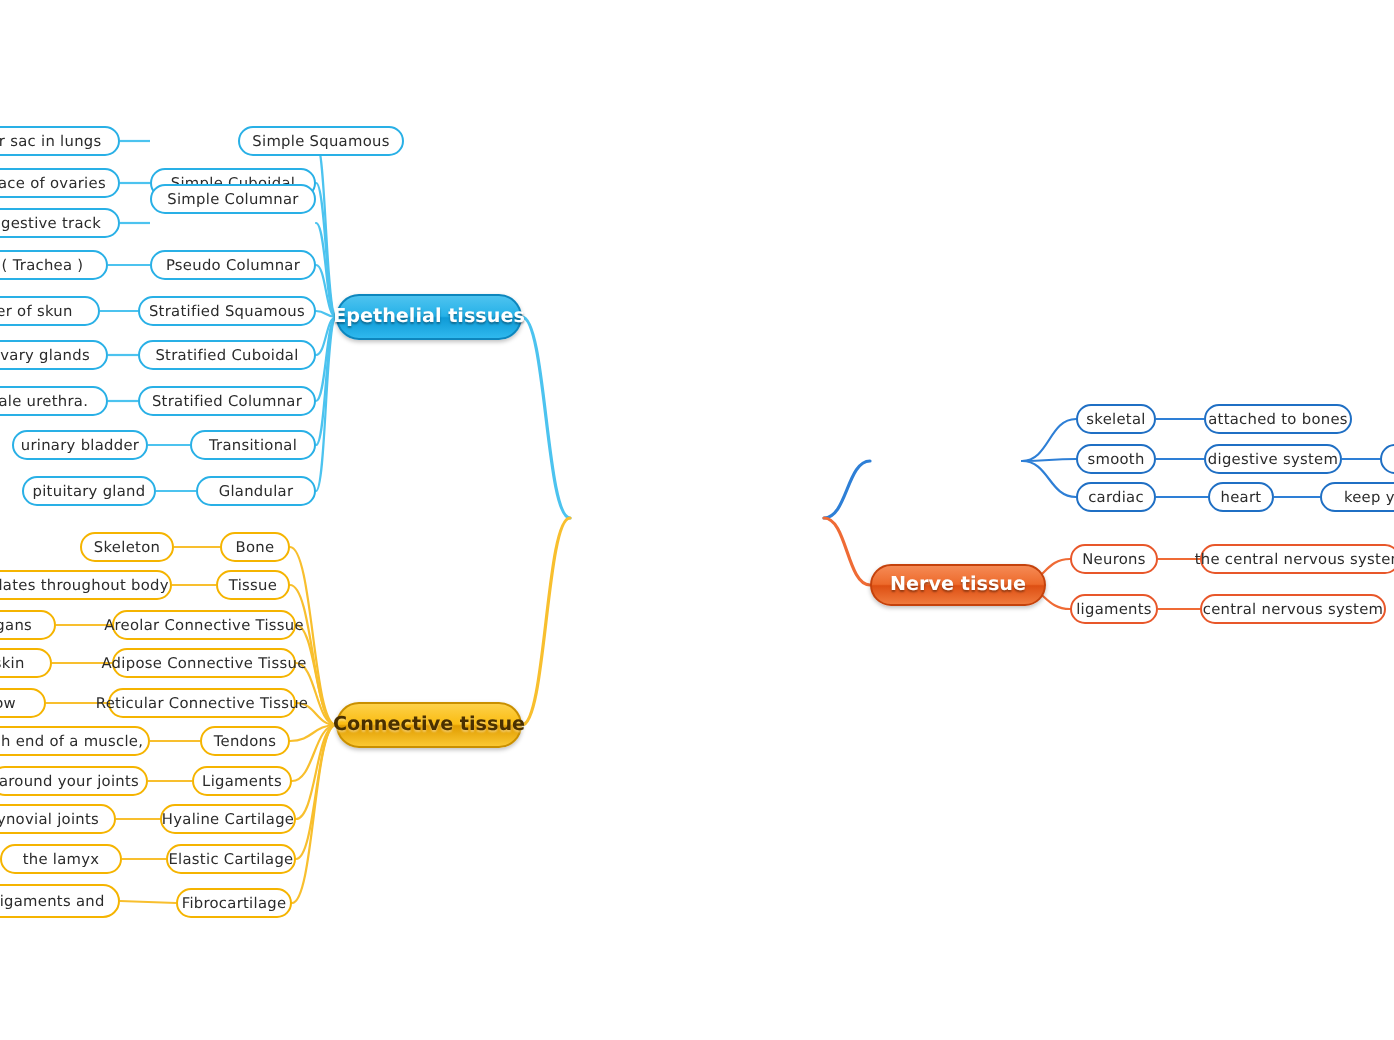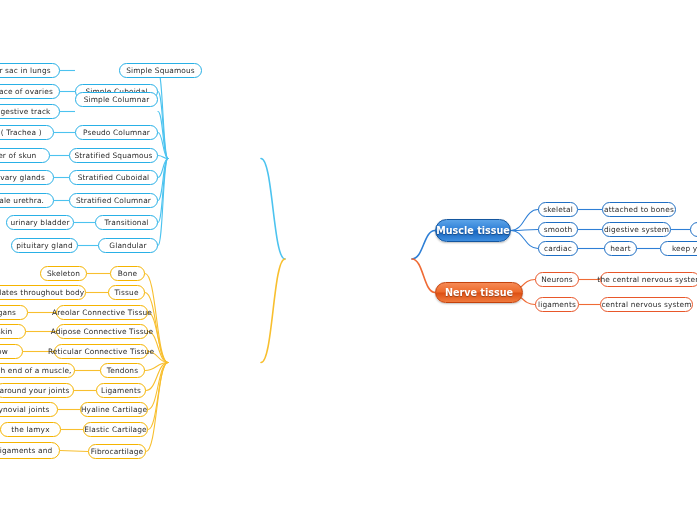--- a/index.html
+++ b/index.html
@@ -115,59 +115,60 @@
       <line x1="671" y1="229.5" x2="690" y2="229.5" stroke="#2e7fd6" stroke-width="1.1"></line>
       <path d="M 511 230.5 C 524.5 230.5, 524.5 248.5, 538 248.5" fill="none" stroke="#2e7fd6" stroke-width="1.1" stroke-linecap="round"></path>
       <line x1="578" y1="248.5" x2="604" y2="248.5" stroke="#2e7fd6" stroke-width="1.1"></line>
       <line x1="637" y1="248.5" x2="660" y2="248.5" stroke="#2e7fd6" stroke-width="1.1"></line>
       <path d="M 412 259 C 423.5 259, 423.5 292.5, 435 292.5" fill="none" stroke="#ef6b35" stroke-width="1.6" stroke-linecap="round"></path>
       <path d="M 509 292.5 C 522 292.5, 522 279.5, 535 279.5" fill="none" stroke="#ef6b35" stroke-width="1.1" stroke-linecap="round"></path>
       <line x1="579" y1="279.5" x2="600" y2="279.5" stroke="#ef6b35" stroke-width="1.1"></line>
       <path d="M 509 292.5 C 522 292.5, 522 304.5, 535 304.5" fill="none" stroke="#ef6b35" stroke-width="1.1" stroke-linecap="round"></path>
       <line x1="579" y1="304.5" x2="600" y2="304.5" stroke="#ef6b35" stroke-width="1.1"></line>
     </svg>
+<div class="node l1 cyan" style="left: 168px; top: 147px; width: 93px; height: 23px;">Epethelial tissues</div>
     <div class="node leaf cyan" style="left: 75px; top: 63px; width: 83px; height: 15px; margin-left: 44px;">Simple Squamous</div>
     <div class="node leaf cyan" style="left: -12px; top: 63px; width: 72px; height: 15px;">ir sac in lungs</div>
     <div class="node leaf cyan" style="left: 75px; top: 84px; width: 83px; height: 15px;">Simple Cuboidal</div>
     <div class="node leaf cyan" style="left: -14px; top: 84px; width: 74px; height: 15px;">rface of ovaries</div>
     <div class="node leaf cyan" style="left: 75px; top: 92px; width: 83px; height: 15px;">Simple Columnar</div>
     <div class="node leaf cyan" style="left: -16px; top: 104px; width: 76px; height: 15px;">digestive track</div>
     <div class="node leaf cyan" style="left: 75px; top: 125px; width: 83px; height: 15px;">Pseudo Columnar</div>
     <div class="node leaf cyan" style="left: -18px; top: 125px; width: 72px; height: 15px;">s ( Trachea )</div>
     <div class="node leaf cyan" style="left: 69px; top: 148px; width: 89px; height: 15px;">Stratified Squamous</div>
     <div class="node leaf cyan" style="left: -20px; top: 148px; width: 70px; height: 15px;">yer of skun</div>
     <div class="node leaf cyan" style="left: 69px; top: 170px; width: 89px; height: 15px;">Stratified Cuboidal</div>
     <div class="node leaf cyan" style="left: -18px; top: 170px; width: 72px; height: 15px;">alivary glands</div>
     <div class="node leaf cyan" style="left: 69px; top: 193px; width: 89px; height: 15px;">Stratified Columnar</div>
     <div class="node leaf cyan" style="left: -18px; top: 193px; width: 72px; height: 15px;">male urethra.</div>
     <div class="node leaf cyan" style="left: 95px; top: 215px; width: 63px; height: 15px;">Transitional</div>
     <div class="node leaf cyan" style="left: 6px; top: 215px; width: 68px; height: 15px;">urinary bladder</div>
     <div class="node leaf cyan" style="left: 98px; top: 238px; width: 60px; height: 15px;">Glandular</div>
     <div class="node leaf cyan" style="left: 11px; top: 238px; width: 67px; height: 15px;">pituitary gland</div>
+    <div class="node l1 gold" style="left: 168px; top: 351px; width: 93px; height: 23px;">Connective tissue</div>
     <div class="node leaf gold" style="left: 110px; top: 266px; width: 35px; height: 15px;">Bone</div>
     <div class="node leaf gold" style="left: 40px; top: 266px; width: 47px; height: 15px;">Skeleton</div>
     <div class="node leaf gold" style="left: 108px; top: 285px; width: 37px; height: 15px;">Tissue</div>
     <div class="node leaf gold" style="left: -22px; top: 285px; width: 108px; height: 15px;">Circulates throughout body</div>
     <div class="node leaf gold" style="left: 56px; top: 305px; width: 92px; height: 15px;">Areolar Connective Tissue</div>
     <div class="node leaf gold" style="left: -22px; top: 305px; width: 50px; height: 15px;">organs</div>
     <div class="node leaf gold" style="left: 56px; top: 324px; width: 92px; height: 15px;">Adipose Connective Tissue</div>
     <div class="node leaf gold" style="left: -24px; top: 324px; width: 50px; height: 15px;">e skin</div>
     <div class="node leaf gold" style="left: 54px; top: 344px; width: 94px; height: 15px;">Reticular Connective Tissue</div>
     <div class="node leaf gold" style="left: -24px; top: 344px; width: 47px; height: 15px;">rrow</div>
     <div class="node leaf gold" style="left: 100px; top: 363px; width: 45px; height: 15px;">Tendons</div>
     <div class="node leaf gold" style="left: -22px; top: 363px; width: 97px; height: 15px;">t each end of a muscle,</div>
     <div class="node leaf gold" style="left: 96px; top: 383px; width: 50px; height: 15px;">Ligaments</div>
     <div class="node leaf gold" style="left: -5px; top: 383px; width: 79px; height: 15px;">around your joints</div>
     <div class="node leaf gold" style="left: 80px; top: 402px; width: 68px; height: 15px;">Hyaline Cartilage</div>
     <div class="node leaf gold" style="left: -14px; top: 402px; width: 72px; height: 15px;">synovial joints</div>
     <div class="node leaf gold" style="left: 83px; top: 422px; width: 65px; height: 15px;">Elastic Cartilage</div>
     <div class="node leaf gold" style="left: 0px; top: 422px; width: 61px; height: 15px;">the lamyx</div>
     <div class="node leaf gold" style="left: 88px; top: 444px; width: 58px; height: 15px;">Fibrocartilage</div>
     <div class="node leaf gold" style="left: -20px; top: 442px; width: 80px; height: 17px;">of ligaments and</div>
-    <div class="node l1 blue" style="left: 435px; top: 219px; width: 76px; height: 23px;">Muscle tissue</div>
     <div class="node leaf blue" style="left: 538px; top: 202px; width: 40px; height: 15px;">skeletal</div>
     <div class="node leaf blue" style="left: 602px; top: 202px; width: 74px; height: 15px;">attached to bones</div>
     <div class="node leaf blue" style="left: 538px; top: 222px; width: 40px; height: 15px;">smooth</div>
     <div class="node leaf blue" style="left: 602px; top: 222px; width: 69px; height: 15px;">digestive system</div>
     <div class="node leaf blue" style="left: 690px; top: 222px; width: 30px; height: 15px;"></div>
     <div class="node leaf blue" style="left: 538px; top: 241px; width: 40px; height: 15px;">cardiac</div>
     <div class="node leaf blue" style="left: 604px; top: 241px; width: 33px; height: 15px;">heart</div>
     <div class="node leaf blue" style="left: 660px; top: 241px; width: 62px; height: 15px;">keep your</div>
     <div class="node l1 orange" style="left: 435px; top: 282px; width: 88px; height: 21px;">Nerve tissue</div>
     <div class="node leaf orange" style="left: 535px; top: 272px; width: 44px; height: 15px;">Neurons</div>

